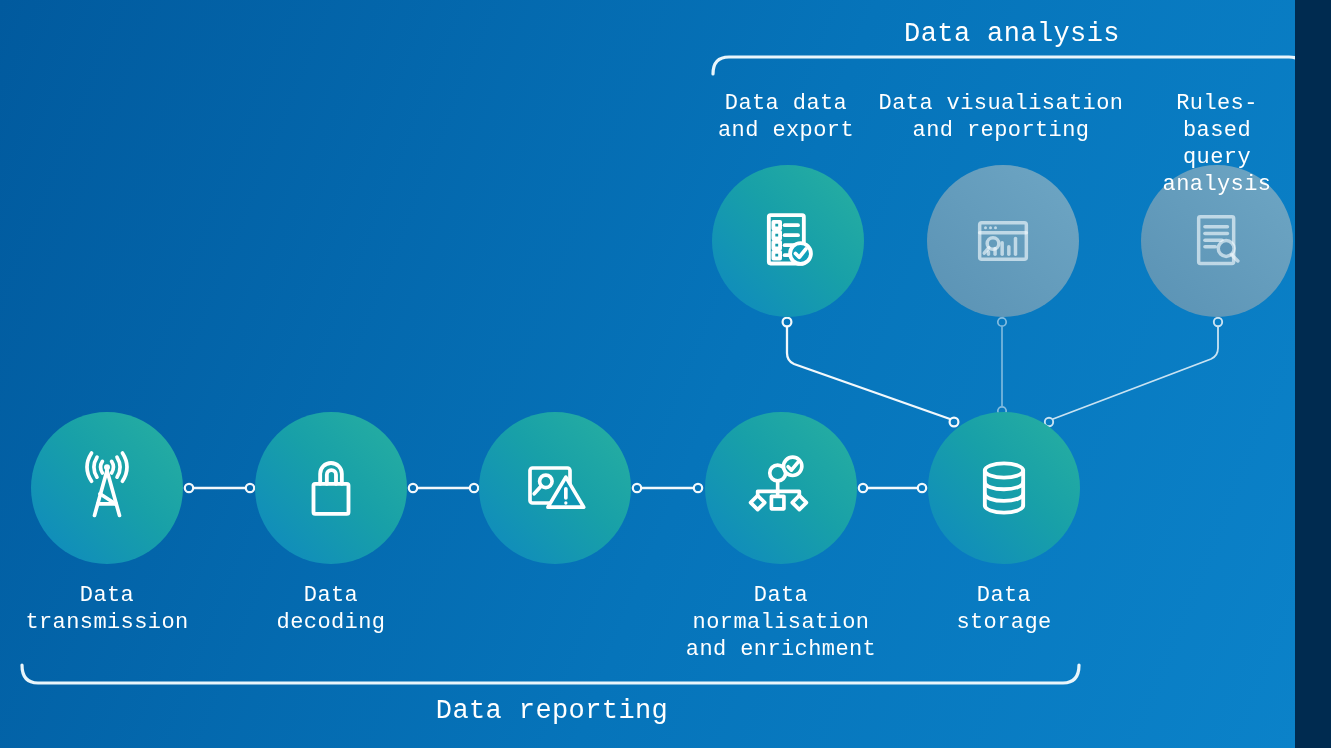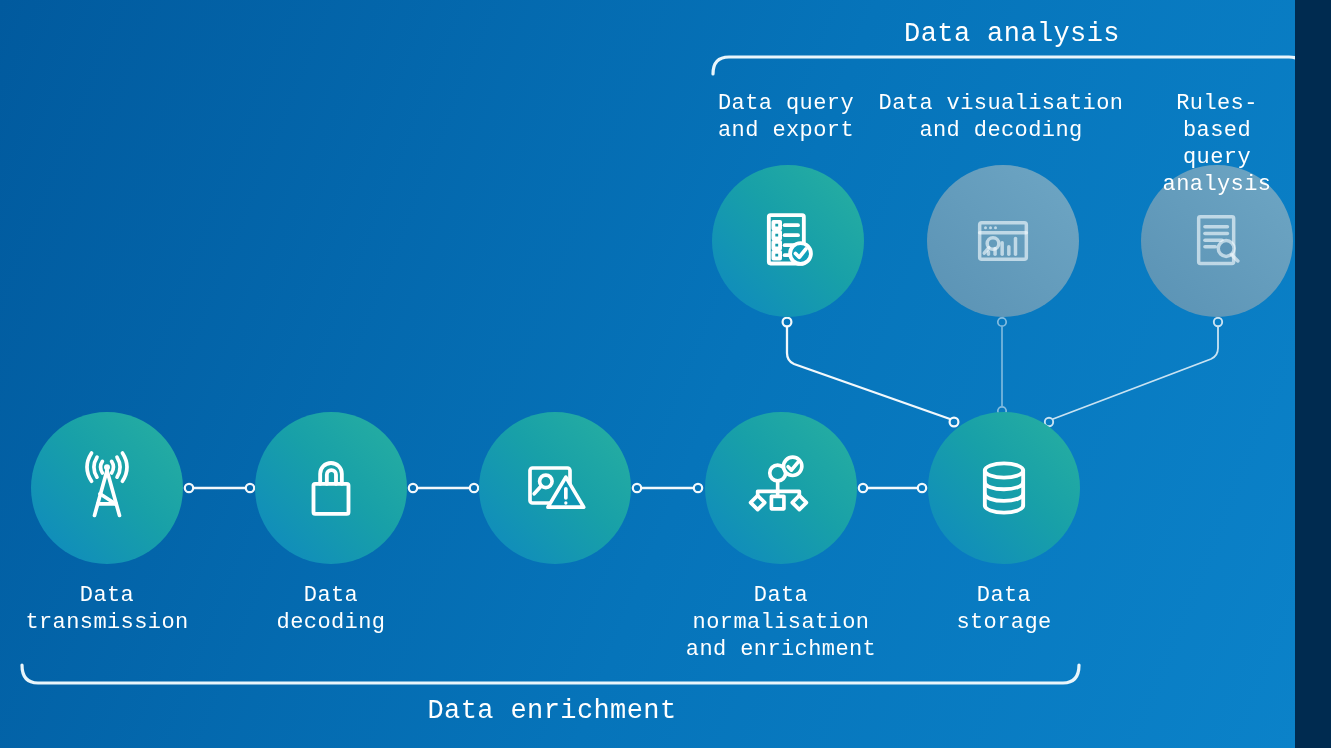--- a/index.html
+++ b/index.html
@@ -79,40 +79,40 @@
       <circle class="donut-faint" cx="1002" cy="411" r="4.2"></circle>
     </g>
     <g>
       <circle class="donut-mid" cx="1218" cy="322" r="4.2"></circle>
       <path class="conn-mid" d="M1218 327 V348 Q1218 356 1211 359 L1053 419"></path>
       <circle class="donut-mid" cx="1049" cy="422" r="4.2"></circle>
     </g>
   </svg>
 
   <div class="group-title" style="left:1012px; top:19px;">Data analysis</div>
-  <div class="group-title" style="left:552px; top:696px;">Data enrichment</div>
+  <div class="group-title" style="left:552px; top:696px;">Data reporting</div>
 
   <div class="circle teal" style="left:712px; top:165px;">
     <span class="icon">
       <svg width="80" height="80" viewBox="0 0 96 96" fill="none" stroke="currentColor" stroke-width="4.6" stroke-linecap="round" stroke-linejoin="round">
         <rect x="25" y="17" width="42" height="58" rx="2"></rect>
         <rect x="30.5" y="25" width="8" height="8"></rect>
           <path d="M44 29 H60"></path>
         <rect x="30.5" y="37" width="8" height="8"></rect>
           <path d="M44 41 H60"></path>
         <rect x="30.5" y="49" width="8" height="8"></rect>
           <path d="M44 53 H57"></path>
         <rect x="30.5" y="61" width="8" height="8"></rect>
           <path d="M44 65 H49"></path>
         <circle cx="63" cy="63" r="12.5" fill="#11a0bb"></circle>
         <path d="M57 63 L61.5 67.5 L69.5 57.5"></path>
       </svg>
     </span>
   </div>
-  <div class="node-label" style="left:786px; top:90px;">Data query
+  <div class="node-label" style="left:786px; top:90px;">Data data
 and export</div>
 
   <div class="circle muted" style="left:927px; top:165px;">
     <span class="icon">
       <svg width="80" height="80" viewBox="0 0 96 96" fill="none" stroke="currentColor" stroke-width="4.2" stroke-linecap="round" stroke-linejoin="round">
         <rect x="20" y="26" width="56" height="44" rx="2.5"></rect>
         <path d="M20 38 H76"></path>
         <circle cx="27" cy="32" r="1.8" fill="currentColor" stroke="none"></circle>
         <circle cx="33" cy="32" r="1.8" fill="currentColor" stroke="none"></circle>
         <circle cx="39" cy="32" r="1.8" fill="currentColor" stroke="none"></circle>
@@ -120,21 +120,21 @@
         <path d="M31 56 L25.5 62.5"></path>
         <path d="M30.5 61 V64"></path>
           <path d="M38.5 57 V64"></path>
         <path d="M47 50 V64"></path>
           <path d="M55 55 V64"></path>
           <path d="M63 45 V64"></path>
       </svg>
     </span>
   </div>
   <div class="node-label" style="left:1001px; top:90px;">Data visualisation
-and decoding</div>
+and reporting</div>
 
   <div class="circle muted" style="left:1141px; top:165px;">
     <span class="icon">
       <svg width="80" height="80" viewBox="0 0 96 96" fill="none" stroke="currentColor" stroke-width="4.2" stroke-linecap="round" stroke-linejoin="round">
         <rect x="26" y="19" width="42" height="56" rx="2"></rect>
         <path d="M33.5 31 H60.5"></path>
           <path d="M33.5 39 H60.5"></path>
           <path d="M33.5 47 H54"></path>
           <path d="M33.5 55 H46"></path>
         <circle cx="59" cy="57" r="9.5" fill="#5d95b7"></circle>

